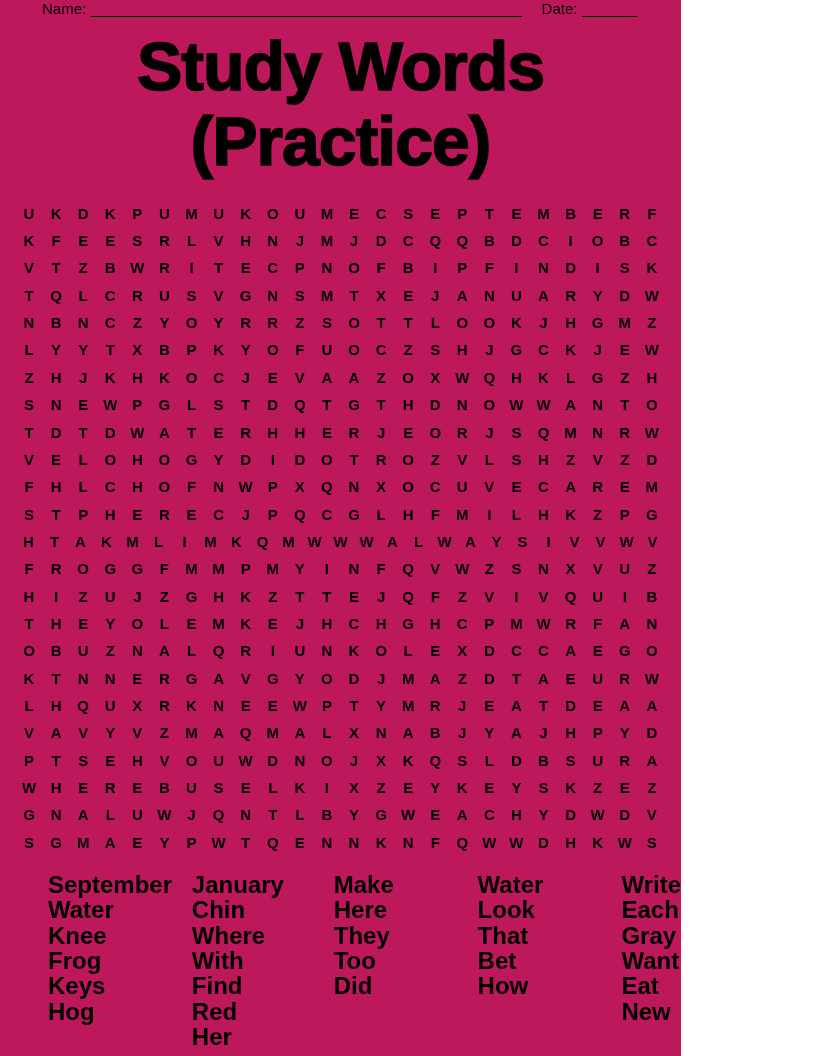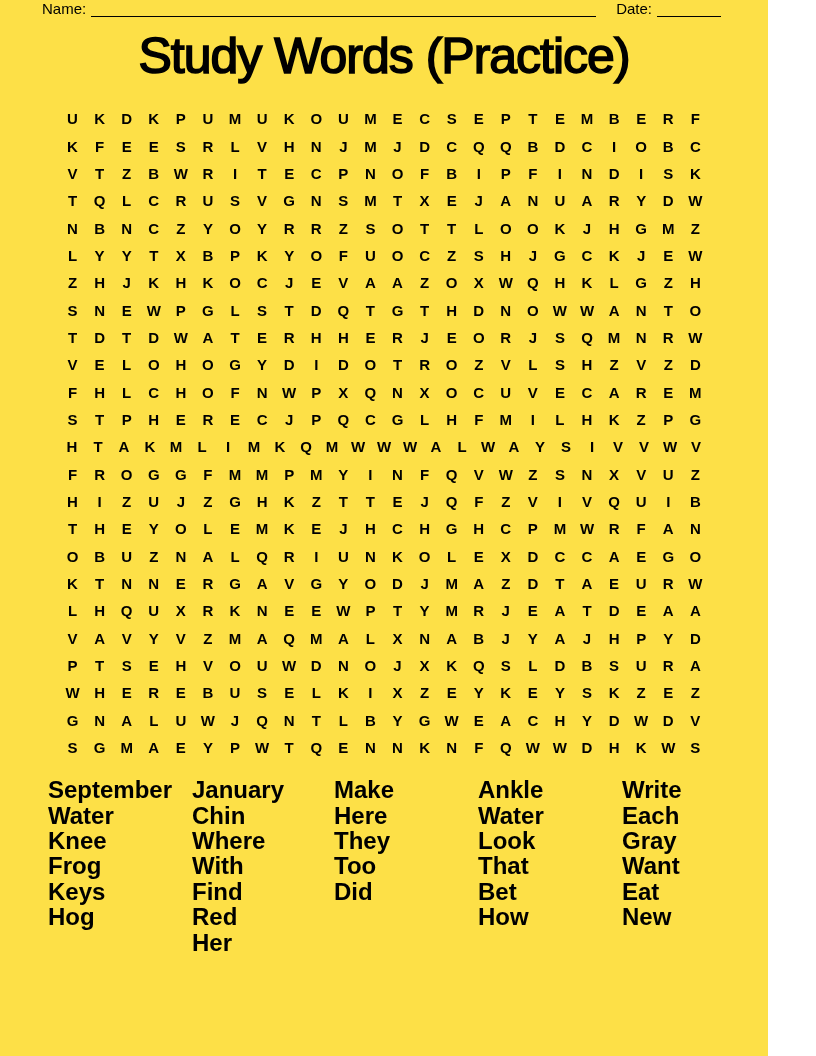--- a/index.html
+++ b/index.html
@@ -1,20 +1,20 @@
 <!DOCTYPE html>
 <html><head>
 <meta charset="utf-8">
 <style>
   html, body { margin: 0; padding: 0; background: #ffffff; }
   .page {
     position: relative;
-    width: 768px;
+    width: 681px;
     height: 1056px;
-    background: #fde047;
+    background: #be185d;
     font-family: "Liberation Sans", "DejaVu Sans", sans-serif;
     color: #000000;
     overflow: hidden;
   }
   
   .header {
     display: flex;
     align-items: flex-end;
     padding: 1px 44px 0 42px;
     height: 16px;
@@ -22,22 +22,22 @@
     color: #000;
   }
   .hlabel { white-space: nowrap; padding-right: 5px; }
   .line { border-bottom: 1.4px solid #000; height: 13px; display: inline-block; }
   .name-line { width: 505px; margin-right: 20px; }
   .date-line { width: 64px; }
   
   .title {
     margin: 12px 0 0 0;
     text-align: center;
-    font-size: 50px;
-    font-weight: 400;
+    font-size: 68px;
+    font-weight: 700;
     letter-spacing: -1px;
     -webkit-text-stroke: 1.6px #000;
     color: #000;
     line-height: 1.1;
   }
   
   .grid {
     width: 650px;
     margin: 21px auto 0 auto;
   }
@@ -733,21 +733,20 @@
         <div class="word-item">Her</div>
       </div>
       <div class="word-column">
         <div class="word-item">Make</div>
         <div class="word-item">Here</div>
         <div class="word-item">They</div>
         <div class="word-item">Too</div>
         <div class="word-item">Did</div>
       </div>
       <div class="word-column">
-        <div class="word-item">Ankle</div>
         <div class="word-item">Water</div>
         <div class="word-item">Look</div>
         <div class="word-item">That</div>
         <div class="word-item">Bet</div>
         <div class="word-item">How</div>
       </div>
       <div class="word-column">
         <div class="word-item">Write</div>
         <div class="word-item">Each</div>
         <div class="word-item">Gray</div>

